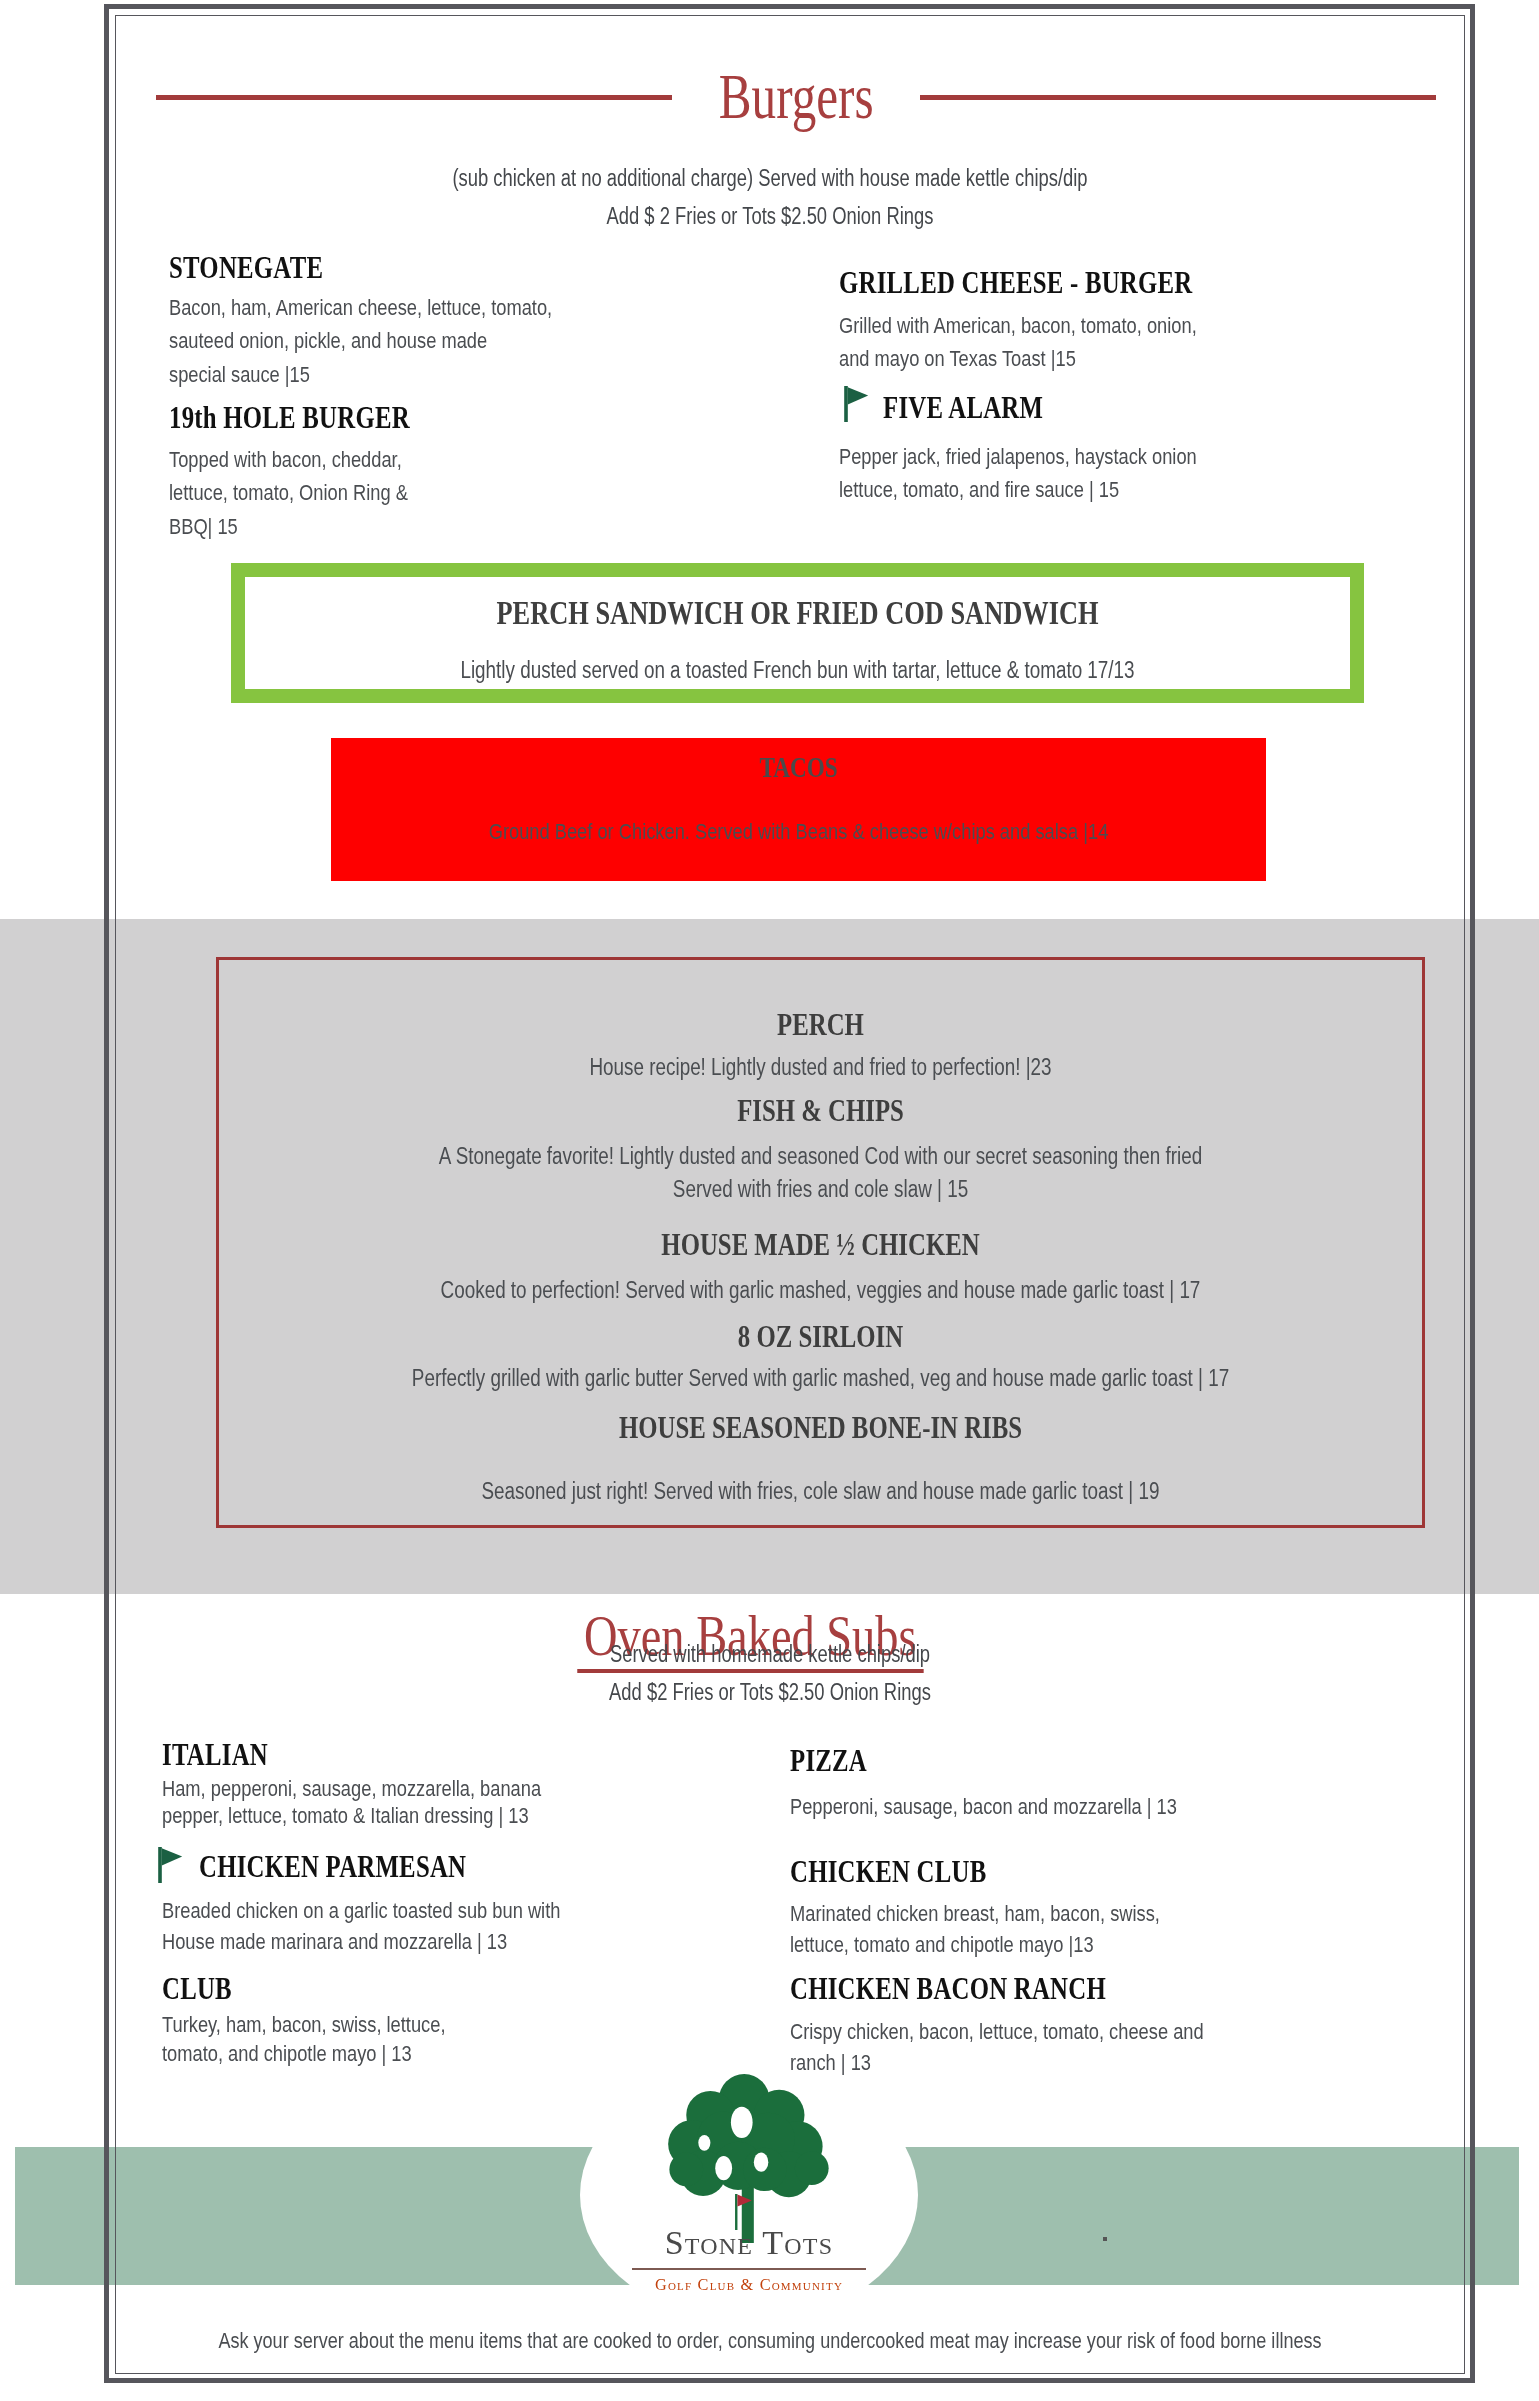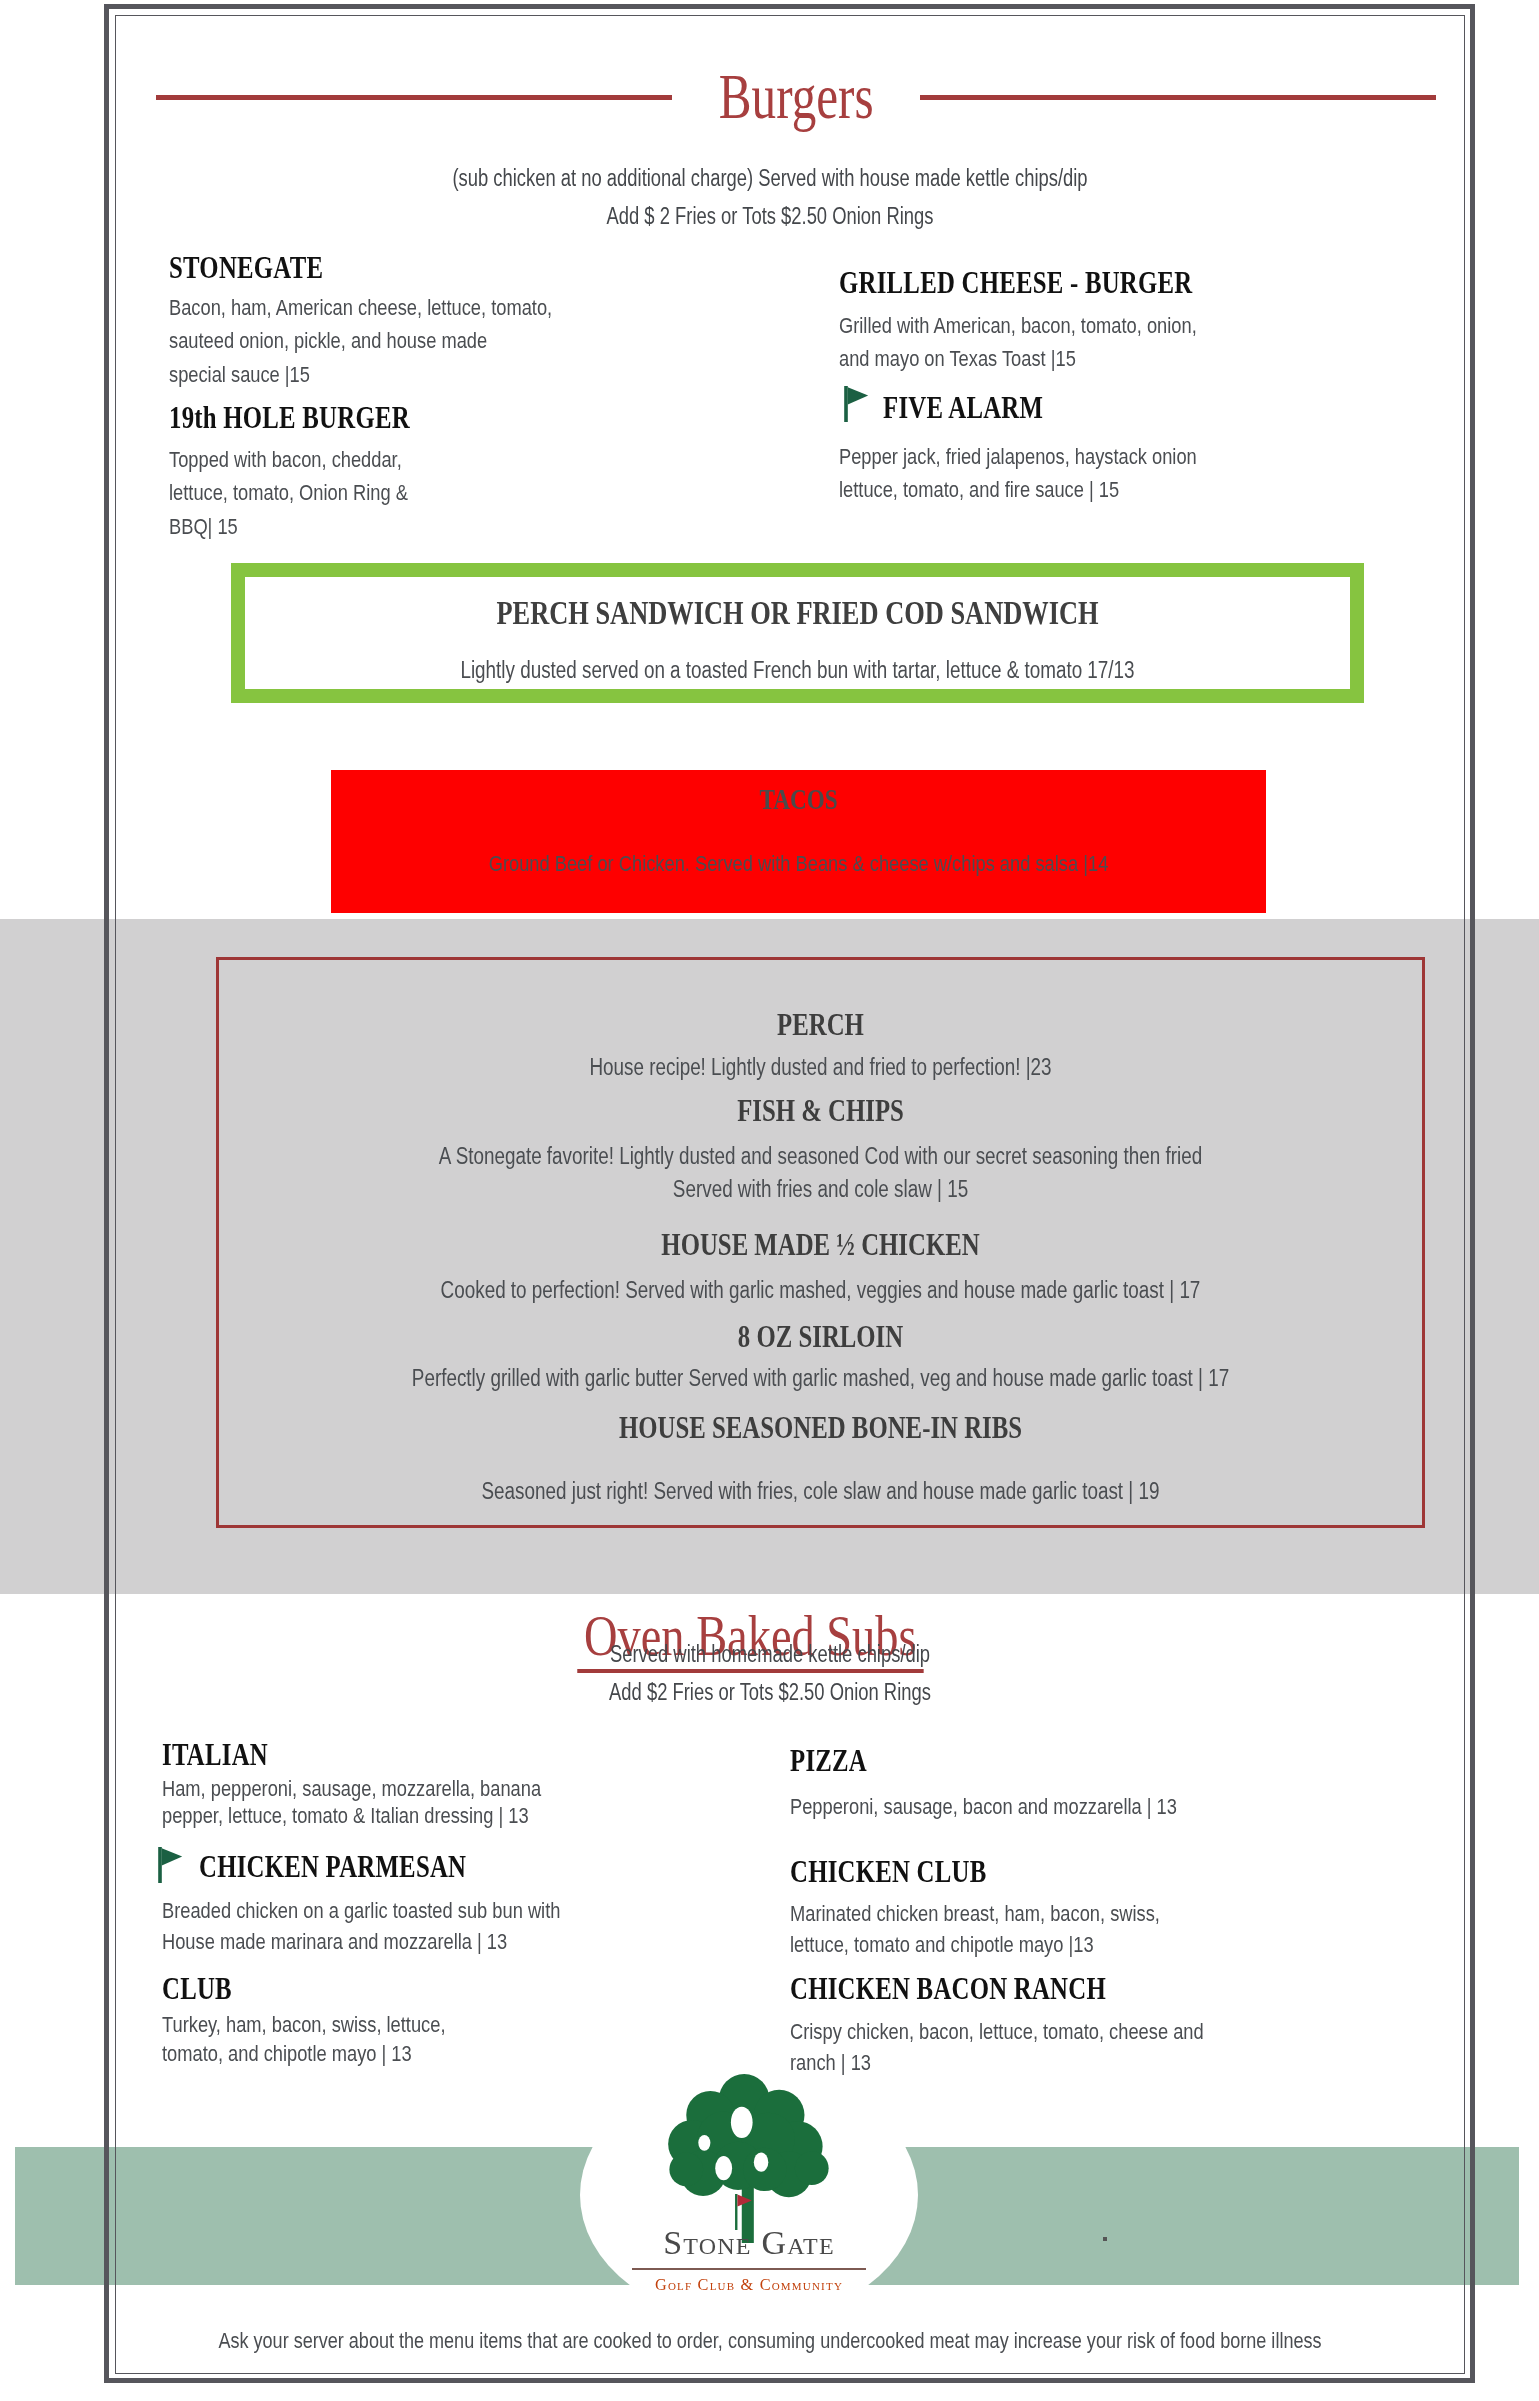--- a/index.html
+++ b/index.html
@@ -201,21 +201,20 @@
 
   
   .red-box {
     position: absolute;
     left: 331px;
     top: 738px;
     width: 935px;
     height: 143px;
     background: #fe0000;
     box-sizing: border-box;
-    margin-top: 32px;
   }
   .red-box .rb-title {
     text-align: center;
     font-family: "Liberation Serif", serif;
     font-weight: bold;
     color: #4b4b4b;
     font-size: 29px;
     margin-top: 13.3px;
     transform: scaleX(0.80);
   }
@@ -462,21 +461,21 @@
             <ellipse cx="268" cy="100" rx="18" ry="26"></ellipse>
             <ellipse cx="238" cy="176" rx="14" ry="20"></ellipse>
             <ellipse cx="300" cy="166" rx="12" ry="16"></ellipse>
             <ellipse cx="206" cy="134" rx="10" ry="13"></ellipse>
           </g>
         </svg>
         <svg width="20.5" height="36" viewBox="0 0 34 60" style="position:absolute; left:155px; top:126px;">
           <rect x="0" y="0" width="4" height="60" fill="#1b6e3c"></rect>
           <path d="M4 1 L28 11 L4 21 Z" fill="#b02a37"></path>
         </svg>
-        <div class="logo-text1">Stone Gate</div>
+        <div class="logo-text1">Stone Tots</div>
         <div class="logo-rule"></div>
         <div class="logo-text2">Golf Club &amp; Community</div>
       </div>
     </div>
 
     <div class="stray-dot"></div>
 
     <div class="disclaimer">Ask your server about the menu items that are cooked to order, consuming undercooked meat may increase your risk of food borne illness</div>
   </div>
 

